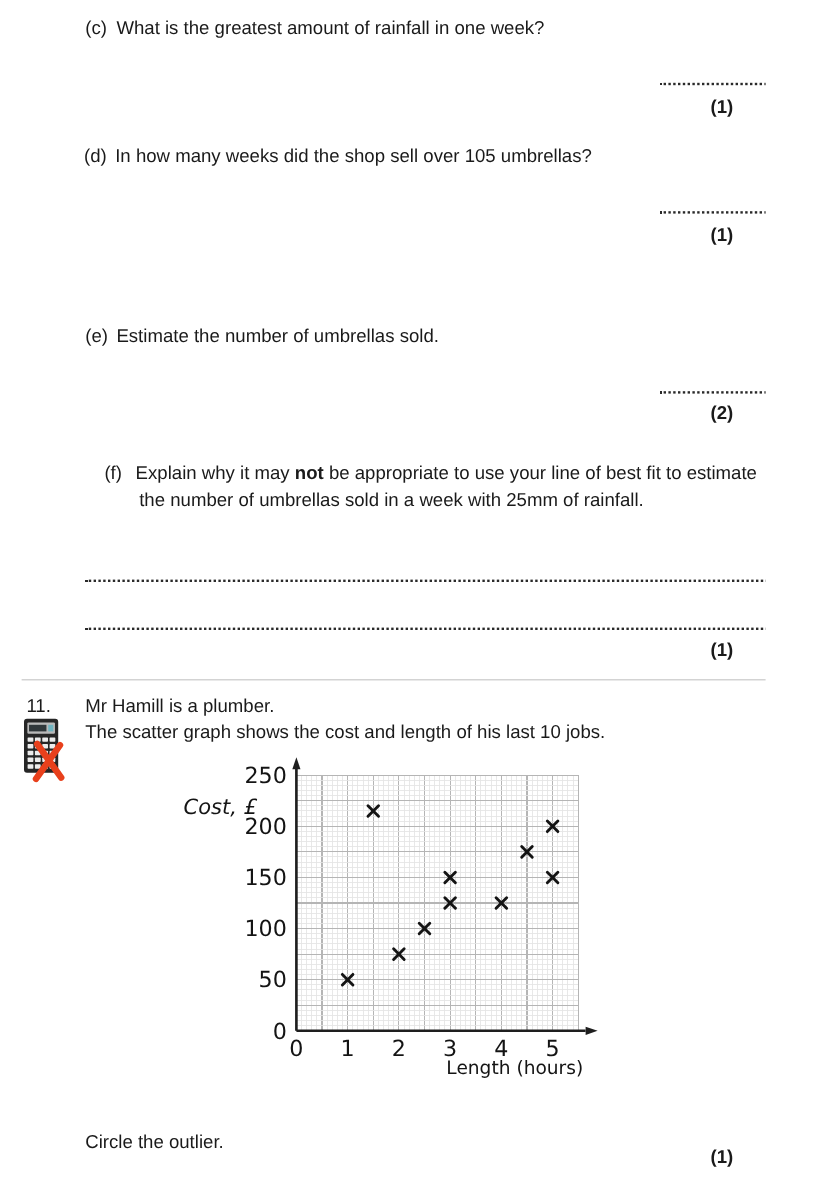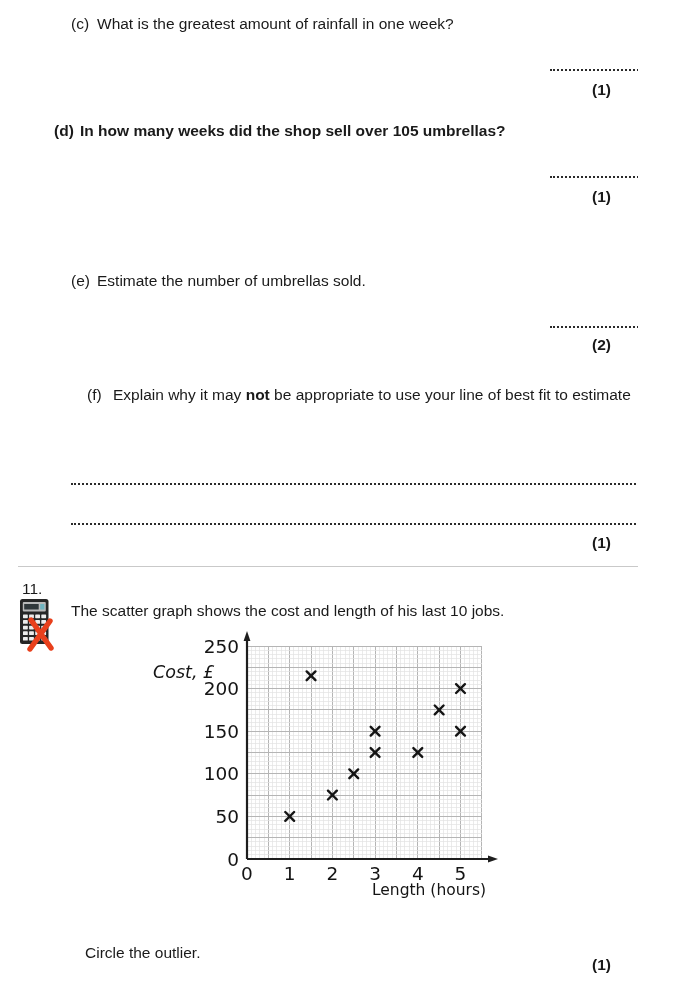--- a/index.html
+++ b/index.html
@@ -19,43 +19,45 @@
 <body>
 
 <div class="page">
 
   <div class="abs q" style="left:71px;top:13px;">
     <span class="qlabel">(c)</span><span>What is the greatest amount of rainfall in one week?</span>
   </div>
   <div class="abs ans-line" style="left:550px;top:59px;width:117px;"></div>
   <div class="abs mark" style="right:27px;top:81px;">(1)</div>
 
-  <div class="abs q" style="left:54px;top:120px;font-weight:bold;">
+  <div class="abs q" style="left:70px;top:120px;">
     <span class="qlabel">(d)</span><span>In how many weeks did the shop sell over 105 umbrellas?</span>
   </div>
   <div class="abs ans-line" style="left:550px;top:166px;width:117px;"></div>
   <div class="abs mark" style="right:27px;top:188px;">(1)</div>
 
 
   <div class="abs q" style="left:71px;top:270px;">
     <span class="qlabel">(e)</span><span>Estimate the number of umbrellas sold.</span>
   </div>
   <div class="abs ans-line" style="left:550px;top:316px;width:117px;"></div>
   <div class="abs mark" style="right:27px;top:336px;">(2)</div>
 
   <div class="abs q" style="left:87px;top:384px;white-space:normal;width:600px;">
     <div><span class="qlabel">(f)</span><span>Explain why it may </span><b>not</b><span> be appropriate to use your line of best fit to estimate</span></div>
+    <div class="indent2">the number of umbrellas sold in a week with 25mm of rainfall.</div>
   </div>
   <div class="abs ans-line" style="left:71px;top:473px;width:596px;"></div>
   <div class="abs ans-line" style="left:71px;top:513px;width:596px;"></div>
   <div class="abs mark" style="right:27px;top:534px;">(1)</div>
 
   <div class="abs divider" style="left:18px;top:566px;width:667px;"></div>
 
   <div class="abs q" style="left:22px;top:578px;">11.</div>
+  <div class="abs q" style="left:71px;top:578px;">Mr Hamill is a plumber.</div>
   <div class="abs q" style="left:71px;top:600px;">The scatter graph shows the cost and length of his last 10 jobs.</div>
 
   <svg class="abs" style="left:19px;top:597px;" width="38" height="58" viewBox="0 0 38 58">
     <rect x="1" y="2" width="28.5" height="45" rx="2.5" fill="#262626"></rect>
     <rect x="3.8" y="5" width="23" height="9.5" rx="1" fill="#b9b9b9"></rect>
     <rect x="5.2" y="7" width="14.5" height="5.5" fill="#30373a"></rect>
     <rect x="21.2" y="7" width="4.2" height="5.5" fill="#6fb4c0"></rect>
     <g id="calc-buttons">
         <rect x="4" y="17.5" width="4.8" height="3.7" rx="0.6" fill="#ececec"></rect>
         <rect x="10.1" y="17.5" width="4.8" height="3.7" rx="0.6" fill="#ececec"></rect>
@@ -242,16 +244,16 @@
       <g>
         <line x1="316.1" y1="98.8" x2="324.9" y2="107.60000000000001" stroke="#141414" stroke-width="2.4" stroke-linecap="round"></line>
         <line x1="316.1" y1="107.60000000000001" x2="324.9" y2="98.8" stroke="#141414" stroke-width="2.4" stroke-linecap="round"></line>
       </g>
       <g>
         <line x1="316.1" y1="56.199999999999996" x2="324.9" y2="65" stroke="#141414" stroke-width="2.4" stroke-linecap="round"></line>
         <line x1="316.1" y1="65" x2="324.9" y2="56.199999999999996" stroke="#141414" stroke-width="2.4" stroke-linecap="round"></line>
       </g>
     </svg>
 
-  <div class="abs q" style="left:85px;top:942px;">Circle the outlier.</div>
+  <div class="abs q" style="left:71px;top:942px;">Circle the outlier.</div>
   <div class="abs mark" style="right:27px;top:956px;">(1)</div>
 
 </div>
 
 </body></html>

